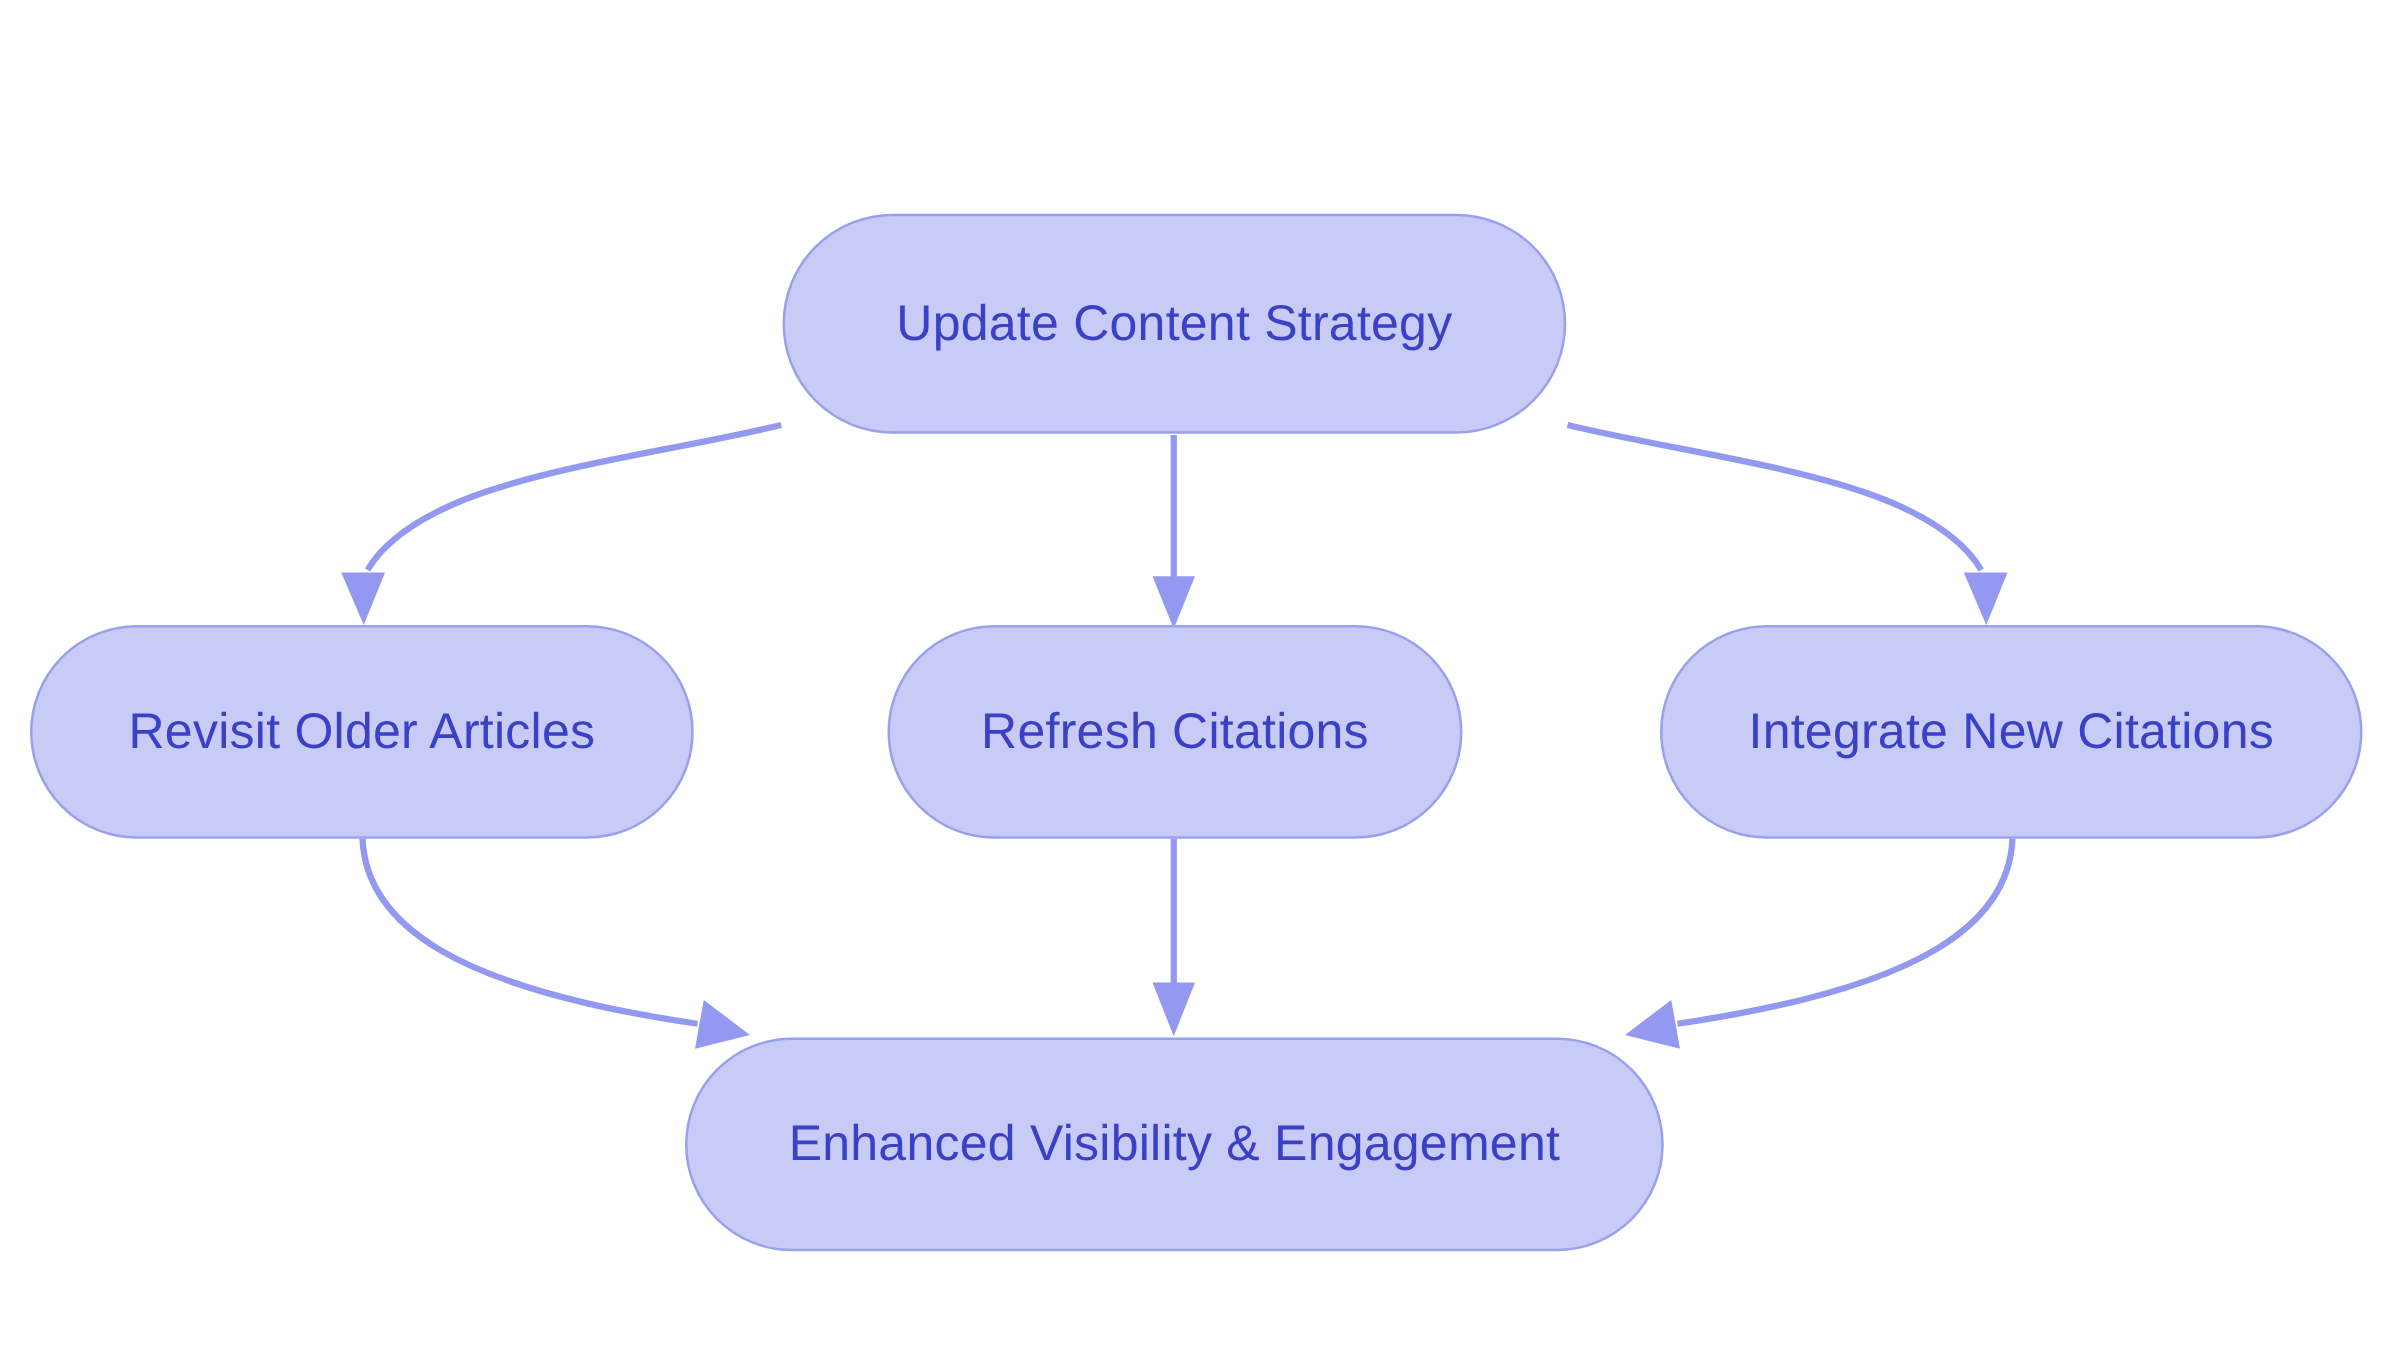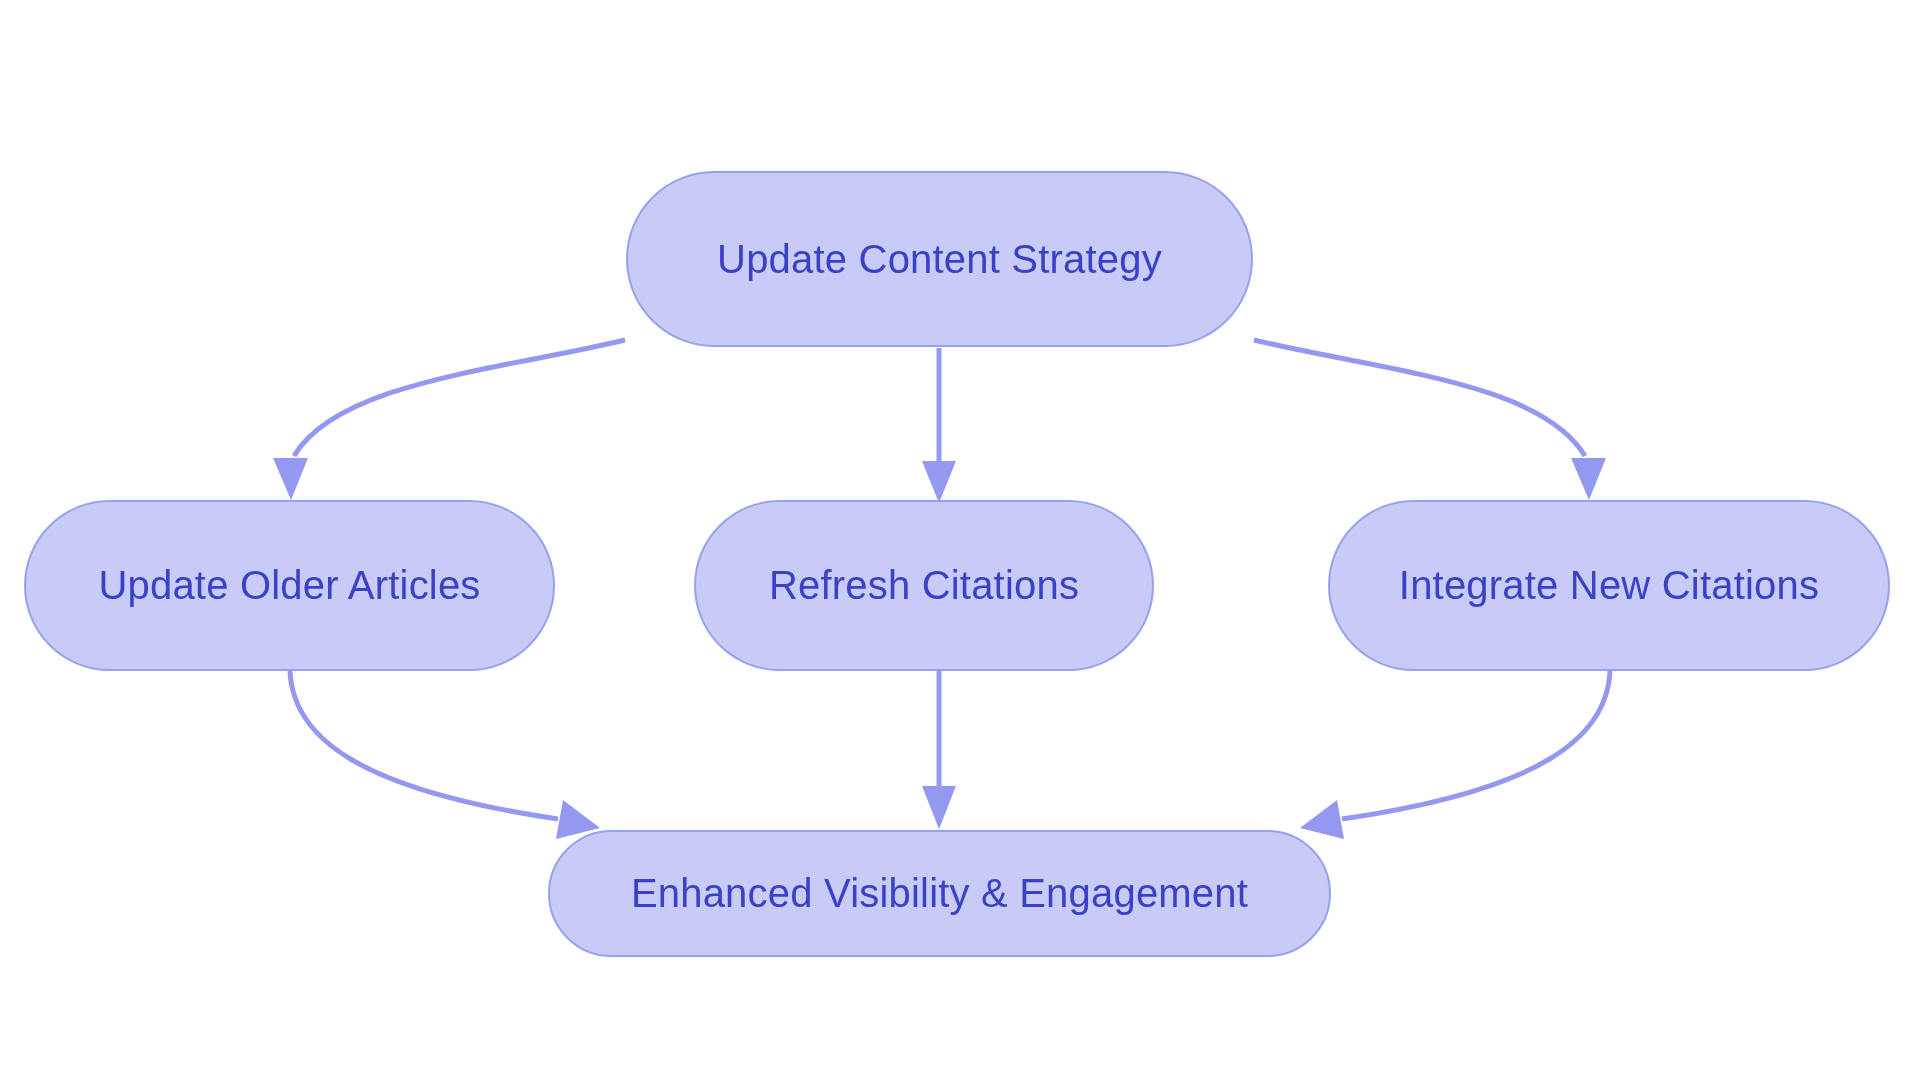--- a/index.html
+++ b/index.html
@@ -51,23 +51,23 @@
     border: 2.5px solid var(--node-border);
     border-radius: 999px;
     color: var(--node-text);
     font-size: 40px;
     letter-spacing: 0.2px;
     text-align: center;
     white-space: nowrap;
   }
   .n1 { left: 626px; top: 123px; width: 627px; height: 176px; }
   .n2 { left: 24px;  top: 452px; width: 531px; height: 171px; }
-  .n3 { left: 694px; top: 452px; width: 460px; height: 171px; }
+  .n3 { left: 710px; top: 452px; width: 460px; height: 171px; }
   .n4 { left: 1328px; top: 452px; width: 562px; height: 171px; }
-  .n5 { left: 548px; top: 782px; width: 783px; height: 127px; }
+  .n5 { left: 548px; top: 782px; width: 783px; height: 171px; }
 </style>
 </head>
 <body>
 
 <div class="canvas">
 
   <svg class="edges" viewBox="0 0 1920 1083" xmlns="http://www.w3.org/2000/svg">
     <g>
       <path class="edge-line" d="M 625 292 C 500 322, 338 334, 294 408"></path>
       <polygon class="edge-head" points="273,410 308,410 291,452"></polygon>
@@ -92,21 +92,21 @@
       <path class="edge-line" d="M 1610 623 C 1607 690, 1540 742, 1342 771"></path>
       <polygon class="edge-head" points="1337,752 1344,791 1300,780"></polygon>
     </g>
   </svg>
 
   <div class="node n1">
     <span class="node-label">Update Content Strategy</span>
   </div>
 
   <div class="node n2">
-    <span class="node-label">Update Older Articles</span>
+    <span class="node-label">Revisit Older Articles</span>
   </div>
 
   <div class="node n3">
     <span class="node-label">Refresh Citations</span>
   </div>
 
   <div class="node n4">
     <span class="node-label">Integrate New Citations</span>
   </div>
 

